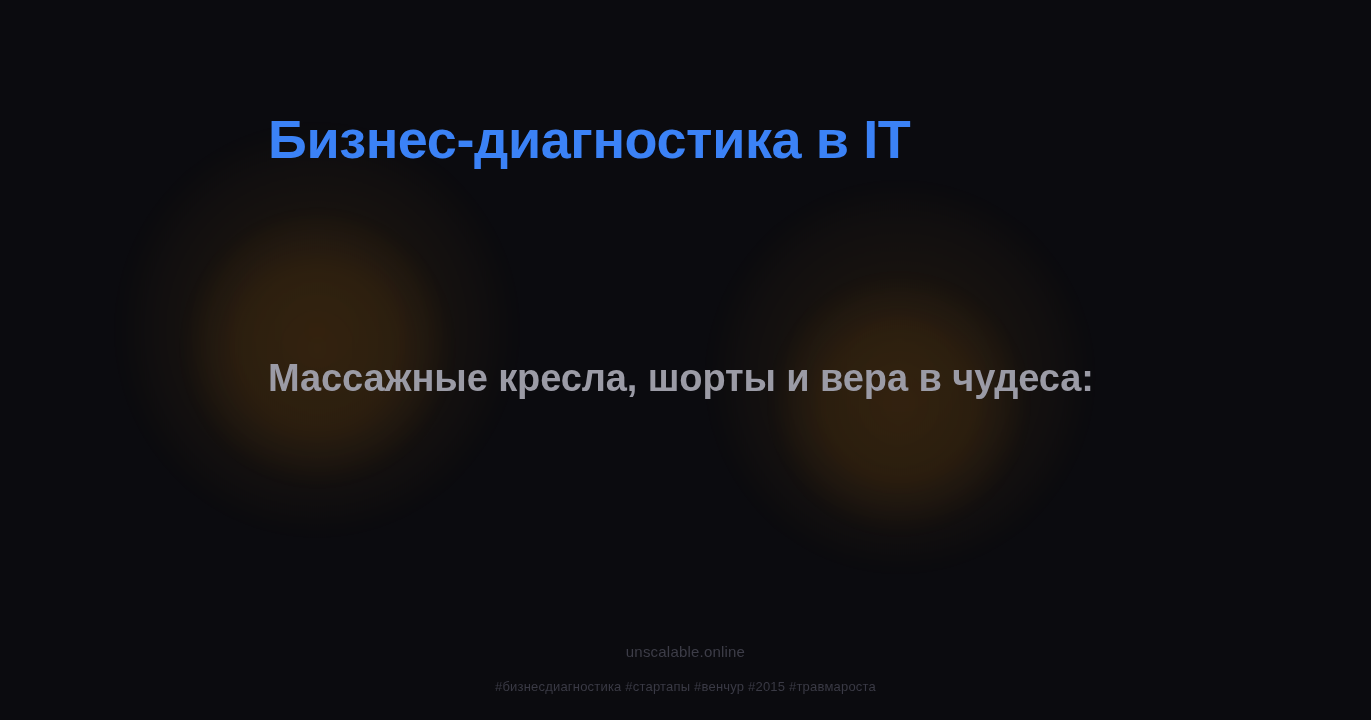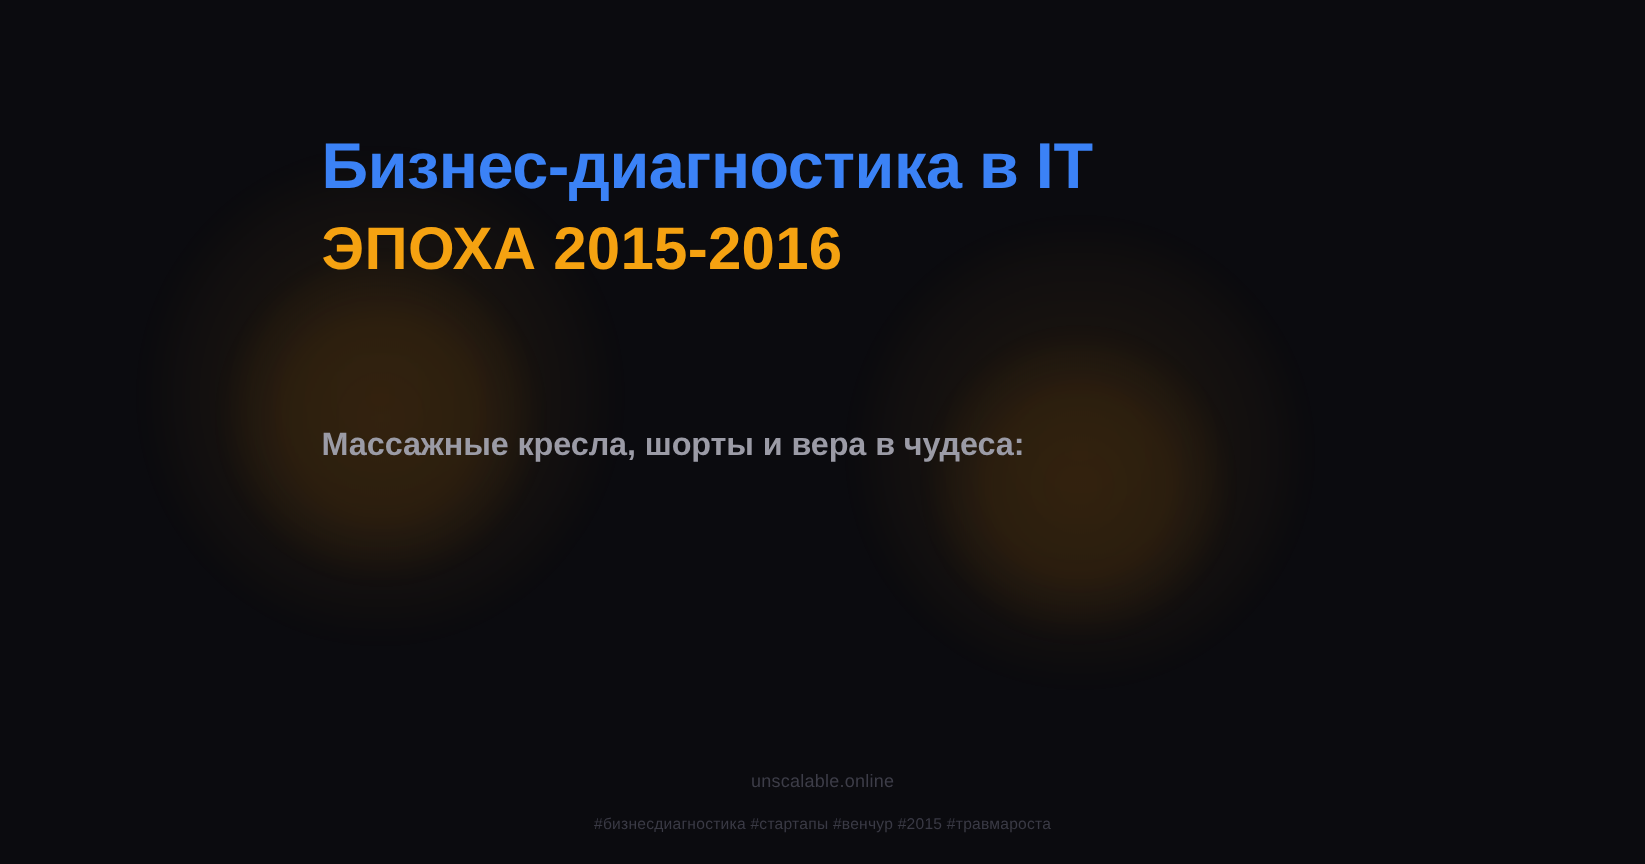--- a/index.html
+++ b/index.html
@@ -124,21 +124,21 @@
   }
 
   .subtitle-block {
     position: absolute;
     left: 268px;
     top: 352px;
     width: 940px;
   }
 
   .subtitle-line {
-    font-size: 27px;
+    font-size: 38px;
     font-weight: 700;
     line-height: 1.40;
     color: #9b9ba6;
     letter-spacing: -0.1px;
     margin: 0;
     white-space: nowrap;
   }
 
   .footer {
     position: absolute;
@@ -176,21 +176,20 @@
     <div class="glow glow-left-outer"></div>
     <div class="glow glow-left-inner"></div>
     <div class="glow glow-right-outer"></div>
     <div class="glow glow-right-inner"></div>
   </div>
 
   <div class="content">
 
     <div class="title-block">
       <h1 class="title-main">Бизнес-диагностика в IT</h1>
-      <h2 class="title-accent">ЭПОХА 2015-2016</h2>
     </div>
 
     <div class="subtitle-block">
       <p class="subtitle-line">Массажные кресла, шорты и вера в чудеса:</p>
     </div>
 
     <div class="footer">
       <p class="footer-site">unscalable.online</p>
       <p class="footer-tags">#бизнесдиагностика #стартапы #венчур #2015 #травмароста</p>
     </div>

